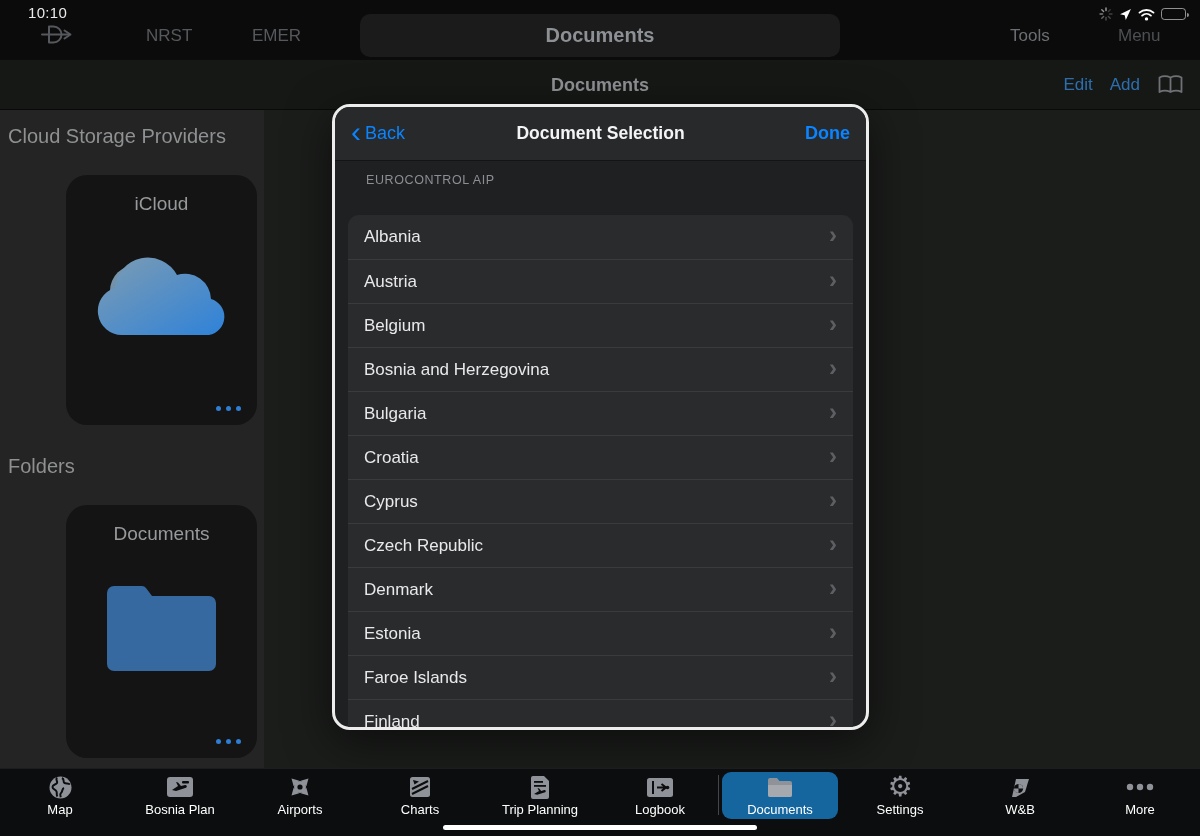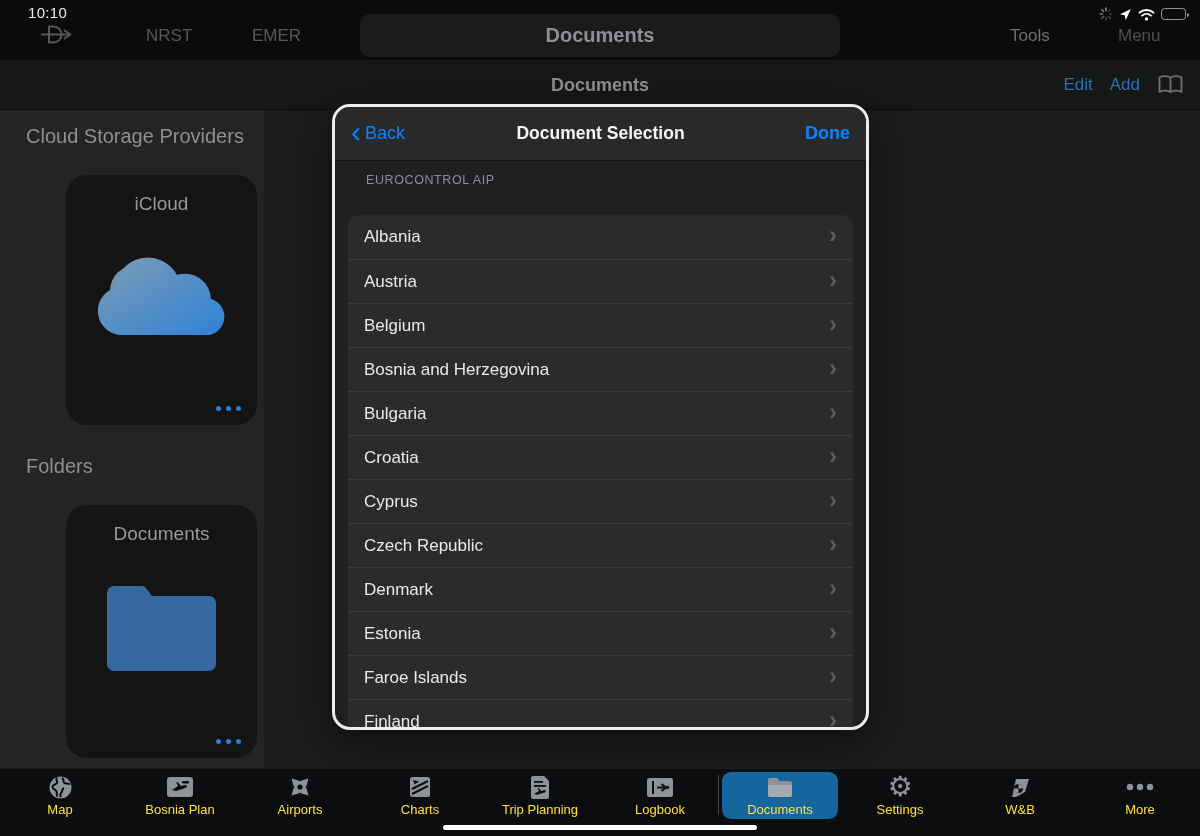--- a/index.html
+++ b/index.html
@@ -23,21 +23,21 @@
   
   .subbar { position:absolute; left:0; top:60px; width:1200px; height:50px; background:#161816; border-bottom:1px solid #0a0a0a; }
   .subbar .sub-title { position:absolute; left:0; right:0; top:0; height:50px; display:flex; align-items:center; justify-content:center;
                        font-size:18px; font-weight:bold; color:#8f9195; }
   .sub-right { position:absolute; right:16px; top:0; height:50px; display:flex; align-items:center; gap:17px; }
   .blue-dim { color:#2d6fae; font-size:17px; }
 
   
   .content { position:absolute; left:0; top:110px; width:1200px; height:658px; background:#1b1d1b; }
   .sidebar { position:absolute; left:0; top:0; width:264px; height:658px; background:#232423; }
-  .side-header { position:absolute; left:26px; font-size:20px; color:#8f9092; }
+  .side-header { position:absolute; left:8px; font-size:20px; color:#8f9092; }
   .card { position:absolute; left:66px; width:191px; background:#131413;border-radius:21px; }
   .card-label { position:absolute; left:0; right:0; top:18px; text-align:center; font-size:19px; color:#97999c; }
   .card-dots { position:absolute; right:16px; bottom:14px; display:flex; gap:5px; }
   .card-dots i { width:5px; height:5px; border-radius:50%; background:#2e7ed4; }
 
   
   .modal { position:absolute; left:332px; top:104px; width:537px; height:626px; background:#1f2022; border:3px solid #ededee;
            border-radius:18px; overflow:hidden; box-shadow:0 12px 45px rgba(0,0,0,.55); }
   .modal-header { position:relative; height:54px; background:#27292b; border-bottom:1px solid #141416;
                   display:flex; align-items:center; padding:0 16px; }
@@ -54,21 +54,21 @@
   .row-label { font-size:17px; color:#e9e9eb; }
   .row-chev { margin-left:auto; font-size:24px; line-height:20px; color:#5d5f63; font-weight:bold; transform:translateY(-2px); }
 
   
   .tabbar { position:absolute; left:0; bottom:0; width:1200px; height:68px; background:#0c0d0e; border-top:1px solid #1c1d1e; display:flex; }
   .tab { flex:1; display:flex; justify-content:center; align-items:flex-start; }
   .tab-inner { width:116px; height:47px; margin-top:3px; border-radius:9px; display:flex; flex-direction:column;
                align-items:center; justify-content:center; gap:2px; }
   .tab.selected .tab-inner { background:#15659f; }
   .tab-icon { height:26px; display:flex; align-items:center; justify-content:center; color:#8f9298; }
-  .tab-label { font-size:13px; color:#fde047; }
+  .tab-label { font-size:13px; color:#ffffff; }
   .tab-sep { position:absolute; left:718px; top:6px; width:1px; height:40px; background:#45464a; }
   .home-indicator { position:absolute; left:443px; bottom:6px; width:314px; height:5px; border-radius:3px; background:#ffffff; }
 
   .gear-glyph { font-size:28px; line-height:26px; font-family:"DejaVu Sans", sans-serif; }
   svg { display:block; }
 </style>
 </head>
 <body>
 
 <div class="screen">

